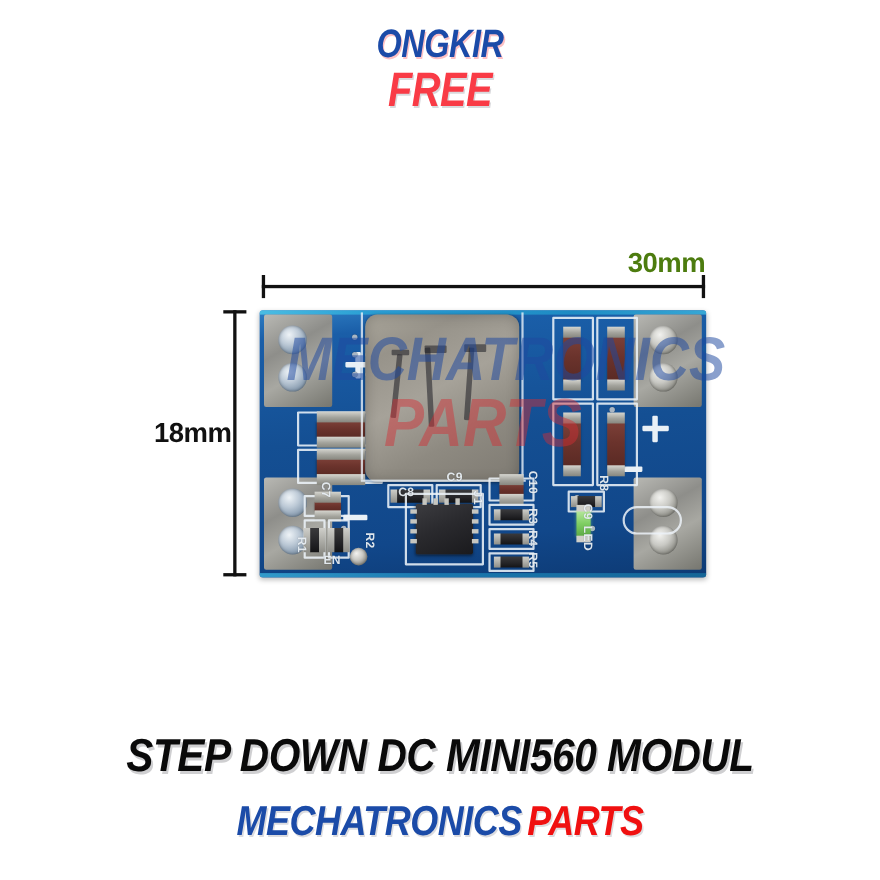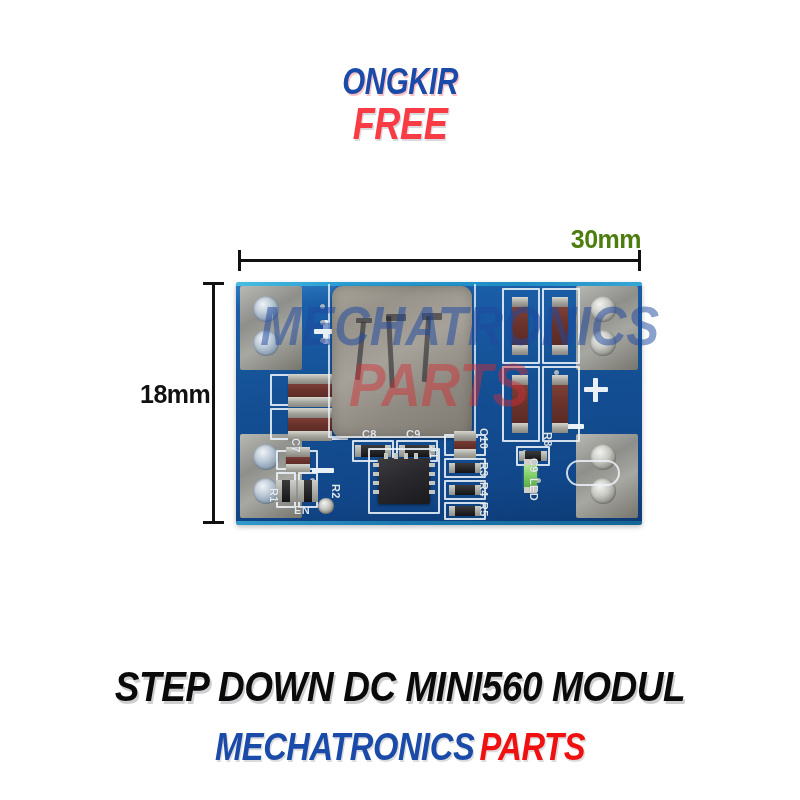--- a/index.html
+++ b/index.html
@@ -41,21 +41,21 @@
     text-shadow: 1.5px 1.5px 0 rgba(249,59,70,0.32);
   }
   .promo-line2 {
     color: #f93b46;
     font-size: 44px;
     margin-top: 2px;
     text-shadow: 1.5px 2px 0 rgba(120,120,130,0.28);
   }
 
   #badge-pengiriman { left: 10px;  top: 22px; width: 270px; }
-  #badge-ongkir     { left: 300px; top: 22px; width: 200px; margin-top: 42px; }
+  #badge-ongkir     { left: 300px; top: 22px; width: 200px; }
   #badge-bayar      { left: 510px; top: 22px; width: 285px; }
 
   
   #dim-width-label {
     position: absolute;
     left: 238px; top: 225px;
     width: 403px;
     text-align: right;
     font-size: 25px;
     font-weight: bold;
@@ -460,21 +460,21 @@
   </div>
 
   <div id="silk-oval"></div>
 
   <div class="pad-hole" style="left:82px; top:216px; width:16px; height:16px;"></div>
 
   <div class="silk-txt rot-cw" style="left:66px;  top:156px;">C7</div>
   <div class="silk-txt rot-cw" style="left:44px;  top:206px;">R1</div>
   <div class="silk-txt rot-cw" style="left:106px; top:202px;">R2</div>
   <div class="silk-txt" style="left:58px;  top:222px;">EN</div>
-  <div class="silk-txt" style="left:126px; top:146px;">C8</div>
+  <div class="silk-txt" style="left:126px; top:160px;">C8</div>
   <div class="silk-txt" style="left:170px; top:146px;">C9</div>
   <div class="silk-txt rot-cw" style="left:204px; top:164px;">J1</div>
   <div class="silk-txt rot-cw" style="left:254px; top:146px;">C10</div>
   <div class="silk-txt rot-cw" style="left:254px; top:180px;">R3</div>
   <div class="silk-txt rot-cw" style="left:254px; top:200px;">R4</div>
   <div class="silk-txt rot-cw" style="left:254px; top:220px;">R5</div>
   <div class="silk-txt rot-cw" style="left:318px; top:150px;">R8</div>
   <div class="silk-txt rot-cw" style="left:304px; top:176px;">C9</div>
   <div class="silk-txt rot-cw" style="left:304px; top:196px;">LED</div>
 

